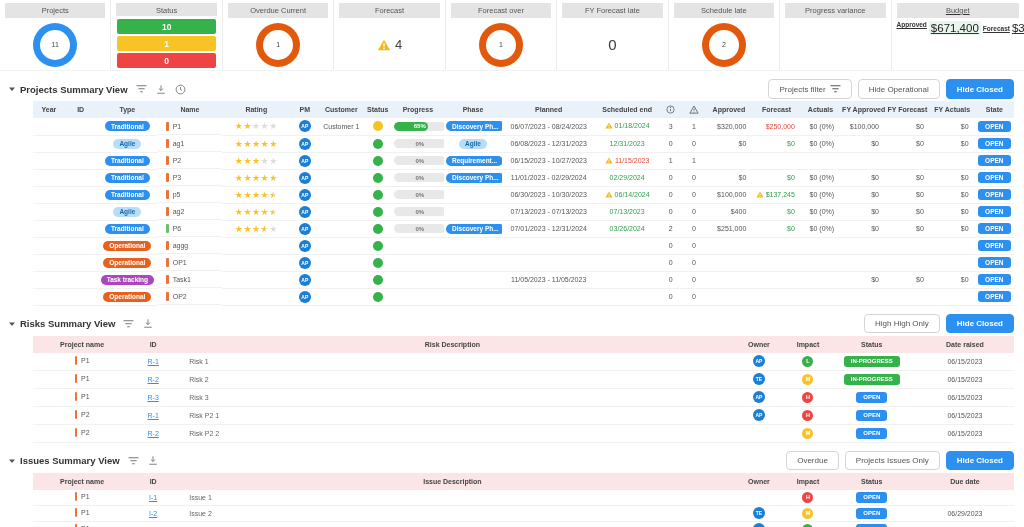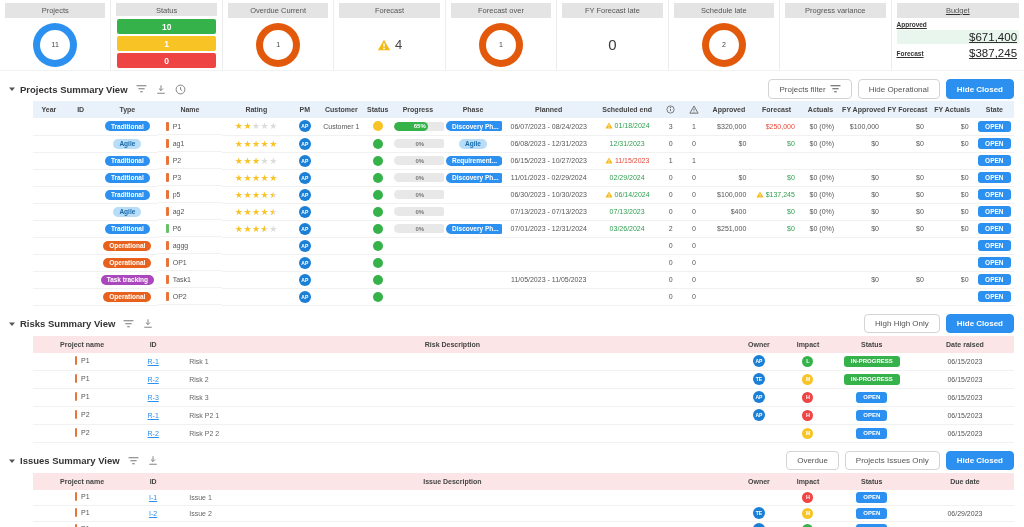--- a/index.html
+++ b/index.html
@@ -16,21 +16,21 @@
   .kpi-label{background:#e4e4e4;border-radius:0;font-size:7.5px;color:#555;width:100%;text-align:center;padding:3px 0;margin-bottom:3px;white-space:nowrap;overflow:hidden;}
   .kpi-body{flex:1;display:flex;align-items:center;justify-content:center;width:100%;}
   .donut{position:relative;width:44px;height:44px;border-radius:50%;}
   .donut-hole{position:absolute;inset:7px;background:#fff;border-radius:50%;display:flex;align-items:center;justify-content:center;font-size:7px;color:#444;}
   .bars{width:100%;display:flex;flex-direction:column;gap:2px;padding:0 1px;}
   .bar{height:15px;border-radius:2px;color:#fff;font-size:8.5px;font-weight:bold;display:flex;align-items:center;justify-content:center;}
   .big-num{font-size:15px;color:#3c3c3c;text-align:center;}
   .num-col{display:flex;flex-direction:column;align-items:center;gap:1px;}
   .sub{font-size:6.5px;color:#999;text-align:center;}
   .warn-val{display:flex;align-items:center;gap:4px;font-size:13px;color:#444;}
-  .money-card{width:100%;display:flex;flex-direction:column;gap:2px;align-self:flex-start;}
+  .money-card{width:100%;display:flex;flex-direction:row;gap:2px;align-self:flex-start;}
   .money-label{font-size:6.5px;font-weight:bold;color:#333;text-align:left;}
   .money-row{display:flex;align-items:center;justify-content:space-between;}
   .money-row.hl{background:#e9f6ee;}
   .money-val{font-size:11.5px;color:#222;text-align:right;flex:1;padding:1px 2px;}
   
   .section{margin-top:6px;}
   .sec-head{display:flex;align-items:center;padding:0 10px 0 8px;height:24px;}
   .caret{display:inline-flex;margin-right:4px;}
   .sec-title{font-size:9.5px;font-weight:bold;color:#333;margin-right:8px;white-space:nowrap;}
   .sec-icons{display:flex;gap:9px;align-items:center;color:#777;}

